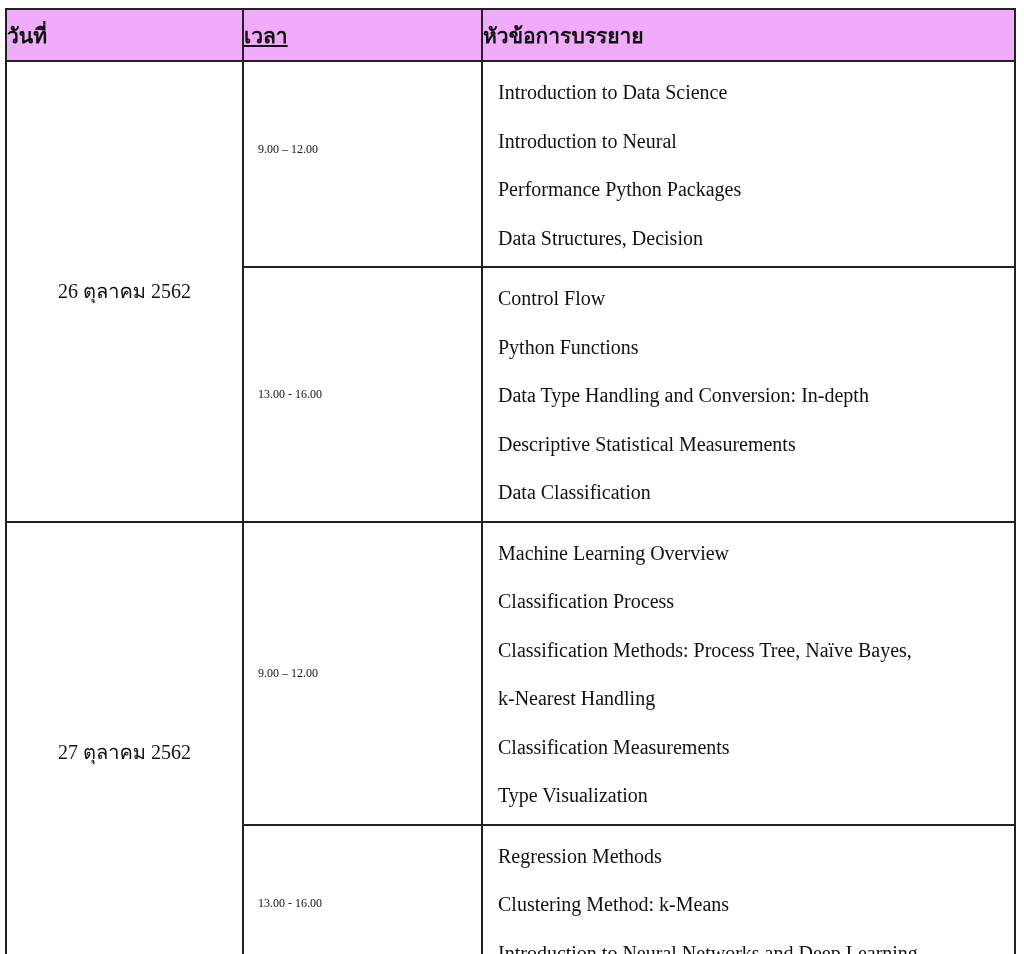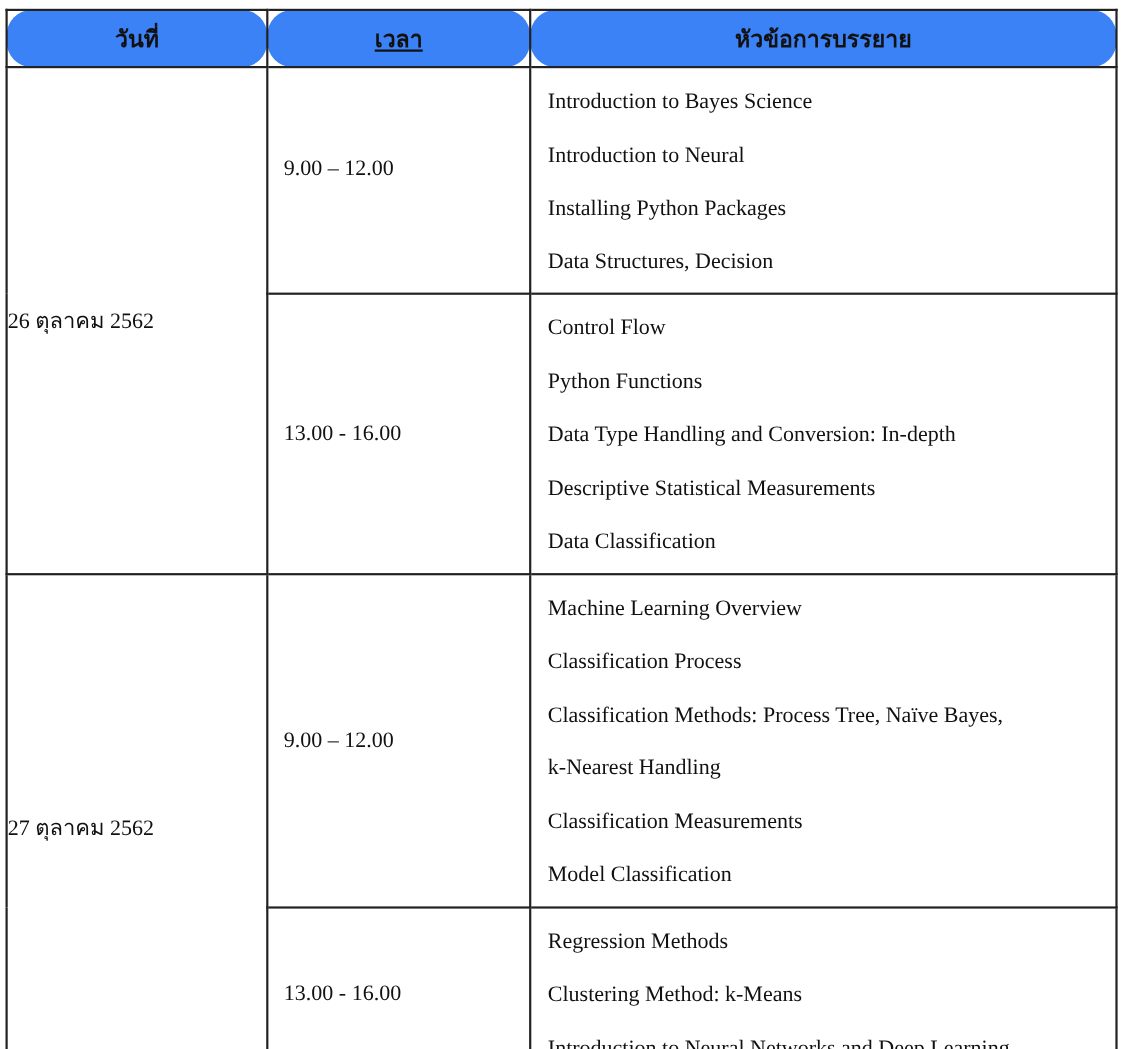--- a/index.html
+++ b/index.html
@@ -10,55 +10,54 @@
       border-collapse: collapse;
       font-family: "Liberation Serif", "DejaVu Serif", serif;
       color: #111;
     }
     .tbl td, .tbl th {
       border: 2px solid #222;
       padding: 0;
       vertical-align: middle;
     }
     .tbl th {
-      background: #3b82f6;
+      background: #f0abfc;
       height: 50px;
       font-family: "DejaVu Sans", "Liberation Sans", sans-serif;
       font-weight: bold;
       font-size: 21px;
-      text-align: center;
-      border-radius: 23px;
+      text-align: left;
     }
     .col-date { width: 235px; }
     .col-time { width: 237px; text-decoration: underline; }
-    .date-cell { font-size: 20px; }
-    .time-cell { font-size: 20px; padding-left: 14px !important; }
+    .date-cell { text-align: center; font-size: 20px; }
+    .time-cell { font-size: 12px; padding-left: 14px !important; }
     .topic-cell { padding: 6px 0 4px 15px !important; }
     .topic { font-size: 20px; height: 48.5px; line-height: 48.5px; white-space: nowrap; }
   </style>
 </head>
 <body>
 
 <table class="tbl">
   <thead>
     <tr>
       <th class="col-date">วันที่</th>
       <th class="col-time">เวลา</th>
       <th>หัวข้อการบรรยาย</th>
     </tr>
   </thead>
   <tbody>
 
     <tr>
       <td class="date-cell" rowspan="2">26 ตุลาคม 2562</td>
       <td class="time-cell" style="vertical-align: top; padding-top: 80px;">9.00 – 12.00</td>
       <td class="topic-cell">
-        <div class="topic">Introduction to Bayes Science</div>
+        <div class="topic">Introduction to Data Science</div>
         <div class="topic">Introduction to Neural</div>
-        <div class="topic">Installing Python Packages</div>
+        <div class="topic">Performance Python Packages</div>
         <div class="topic">Data Structures, Decision</div>
       </td>
     </tr>
 
     <tr>
       <td class="time-cell">13.00 - 16.00</td>
       <td class="topic-cell">
         <div class="topic">Control Flow</div>
         <div class="topic">Python Functions</div>
         <div class="topic">Data Type Handling and Conversion: In-depth</div>
@@ -69,21 +68,21 @@
 
     <tr>
       <td class="date-cell" rowspan="2">27 ตุลาคม 2562</td>
       <td class="time-cell">9.00 – 12.00</td>
       <td class="topic-cell">
         <div class="topic">Machine Learning Overview</div>
         <div class="topic">Classification Process</div>
         <div class="topic">Classification Methods: Process Tree, Naïve Bayes,</div>
         <div class="topic">k-Nearest Handling</div>
         <div class="topic">Classification Measurements</div>
-        <div class="topic">Model Classification</div>
+        <div class="topic">Type Visualization</div>
       </td>
     </tr>
 
     <tr>
       <td class="time-cell">13.00 - 16.00</td>
       <td class="topic-cell">
         <div class="topic">Regression Methods</div>
         <div class="topic">Clustering Method: k-Means</div>
         <div class="topic">Introduction to Neural Networks and Deep Learning</div>
       </td>

